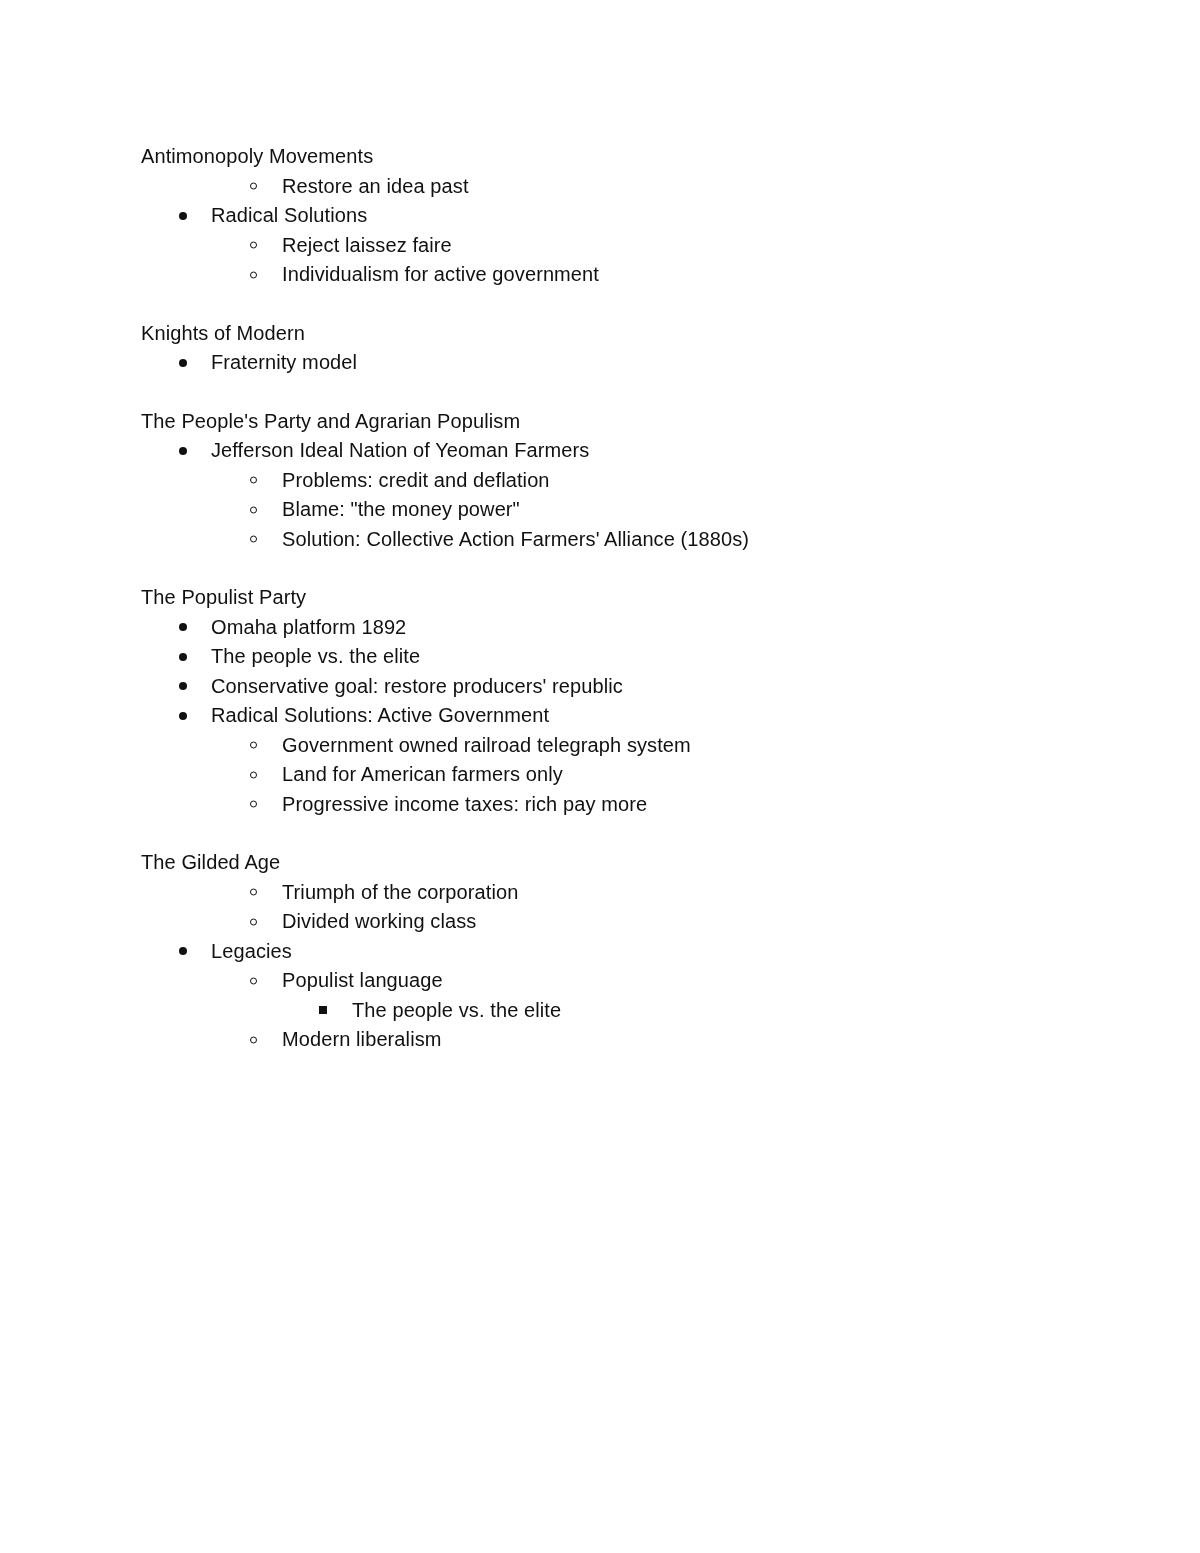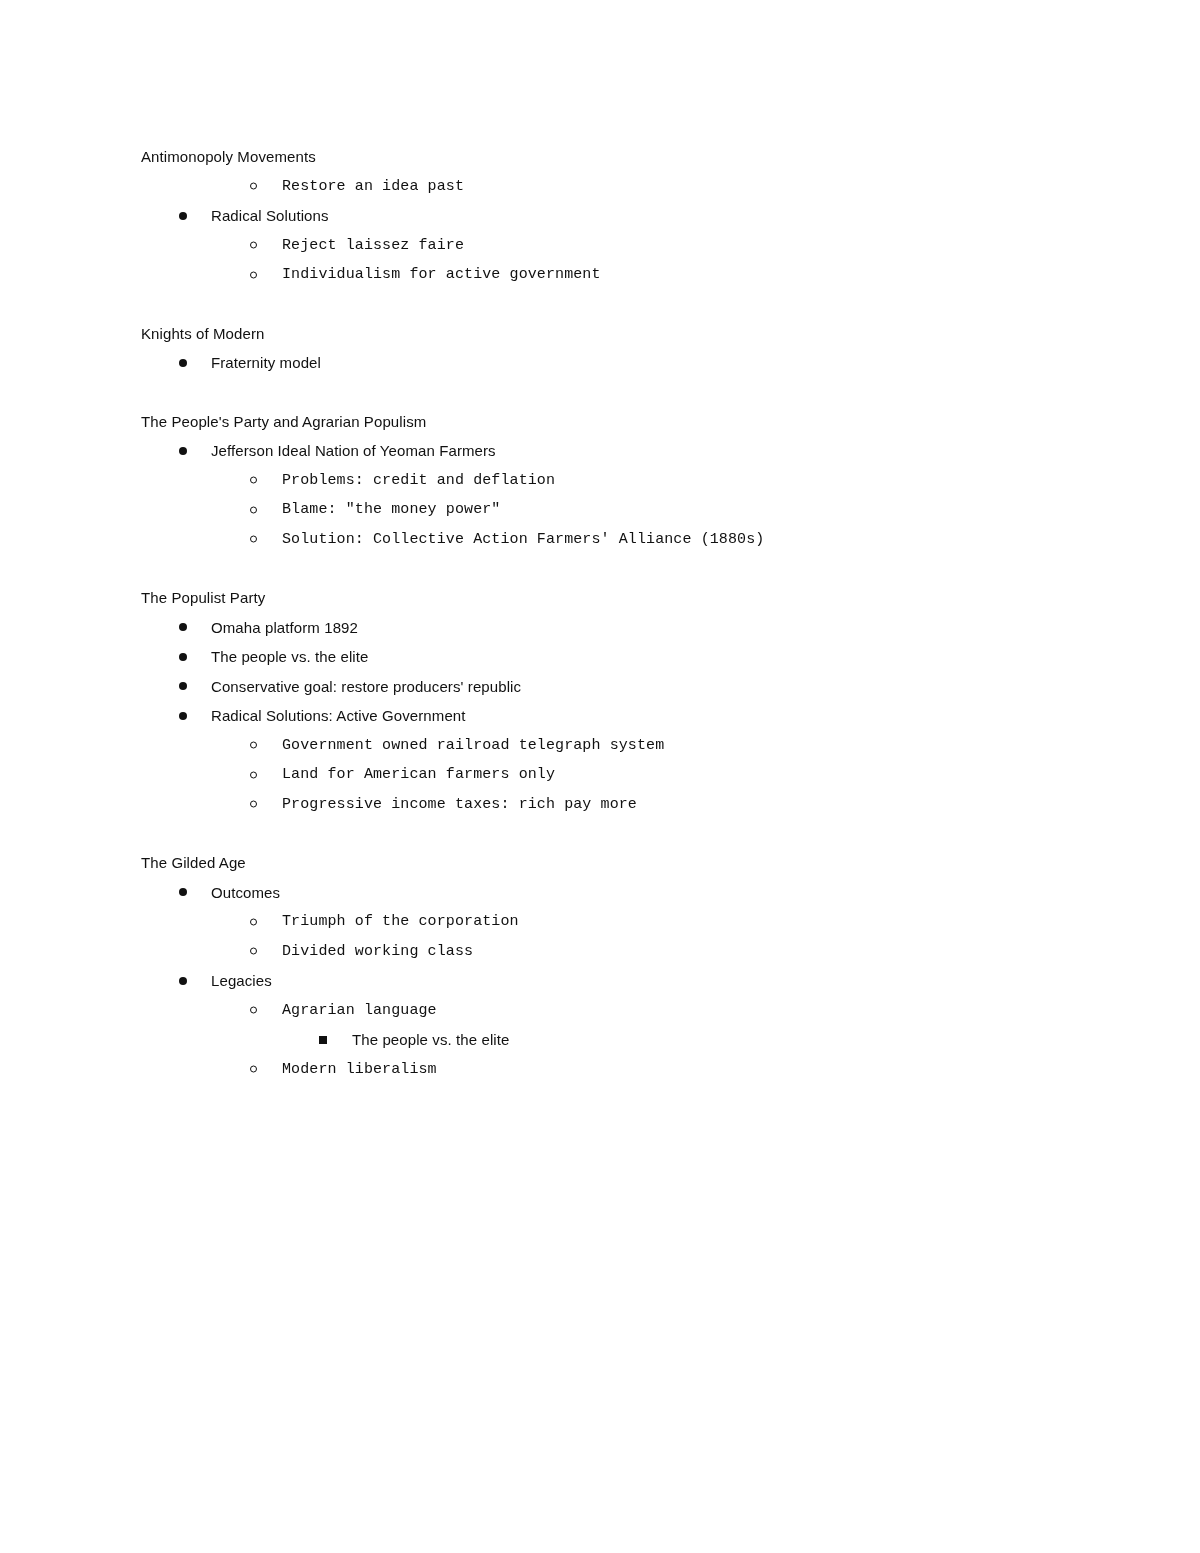--- a/index.html
+++ b/index.html
@@ -1,24 +1,24 @@
 <!DOCTYPE html>
 <html><head>
 <meta charset="utf-8">
 <style>
   html, body { margin: 0; padding: 0; background: #ffffff; }
   body { width: 1200px; height: 1553px; position: relative; overflow: hidden;
          font-family: "Liberation Sans", "DejaVu Sans", sans-serif; color: #111111; }
   .page { position: absolute; left: 0; top: 0; width: 1200px; height: 1553px; background: #fff; }
   .doc { position: absolute; left: 141px; top: 142px; width: 900px; }
   .section { margin-bottom: 29px; }
-  .line { height: 29.5px; line-height: 29.5px; font-size: 15px; white-space: nowrap; position: relative; letter-spacing: 0.1px; }
+  .line { height: 29.5px; line-height: 29.5px; font-size: 20px; white-space: nowrap; position: relative; letter-spacing: 0.1px; }
   .heading { padding-left: 0; }
   .l1 { padding-left: 70px; }
-  .l2 { padding-left: 141px; font-family: Liberation Mono, monospace; }
+  .l2 { padding-left: 141px; }
   .l3 { padding-left: 211px; }
   .bullet { position: absolute; top: 50%; transform: translateY(-50%); }
   .l1 .bullet { left: 38px; width: 8px; height: 8px; background: #111; border-radius: 50%; }
   .l2 .bullet { left: 109px; width: 7px; height: 7px; border: 1.5px solid #111; border-radius: 50%; box-sizing: border-box; }
   .l3 .bullet { left: 178px; width: 8px; height: 8px; background: #111; }
 </style>
 </head>
 <body>
 
 <div class="page">
@@ -46,22 +46,21 @@
         <div class="line l1"><span class="bullet"></span><span class="item-text">Omaha platform 1892</span></div>
         <div class="line l1"><span class="bullet"></span><span class="item-text">The people vs. the elite</span></div>
         <div class="line l1"><span class="bullet"></span><span class="item-text">Conservative goal: restore producers' republic</span></div>
         <div class="line l1"><span class="bullet"></span><span class="item-text">Radical Solutions: Active Government</span></div>
         <div class="line l2"><span class="bullet"></span><span class="item-text">Government owned railroad telegraph system</span></div>
         <div class="line l2"><span class="bullet"></span><span class="item-text">Land for American farmers only</span></div>
         <div class="line l2"><span class="bullet"></span><span class="item-text">Progressive income taxes: rich pay more</span></div>
       </div>
       <div class="section">
         <div class="line heading">The Gilded Age</div>
-        <div class="line l1"><span class="bullet"></span><span class="item-text">Outcomes</span></div>
         <div class="line l2"><span class="bullet"></span><span class="item-text">Triumph of the corporation</span></div>
         <div class="line l2"><span class="bullet"></span><span class="item-text">Divided working class</span></div>
         <div class="line l1"><span class="bullet"></span><span class="item-text">Legacies</span></div>
-        <div class="line l2"><span class="bullet"></span><span class="item-text">Agrarian language</span></div>
+        <div class="line l2"><span class="bullet"></span><span class="item-text">Populist language</span></div>
         <div class="line l3"><span class="bullet"></span><span class="item-text">The people vs. the elite</span></div>
         <div class="line l2"><span class="bullet"></span><span class="item-text">Modern liberalism</span></div>
       </div>
     </div>
 </div>
 
 </body></html>

